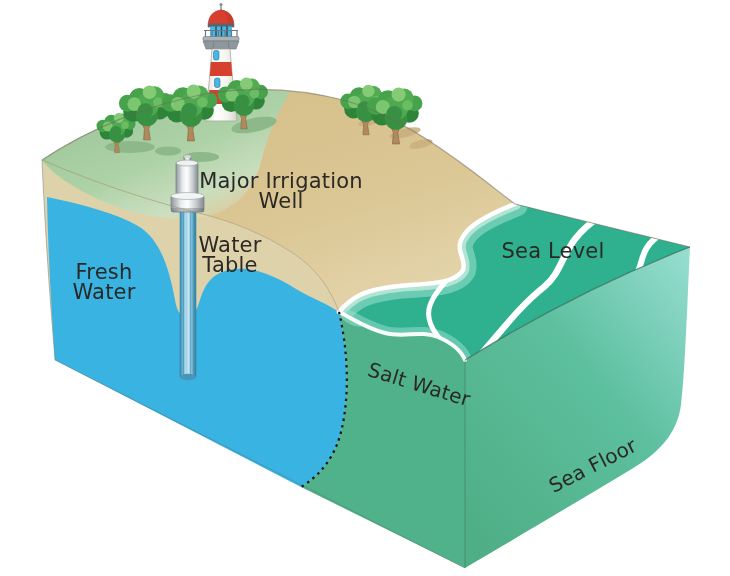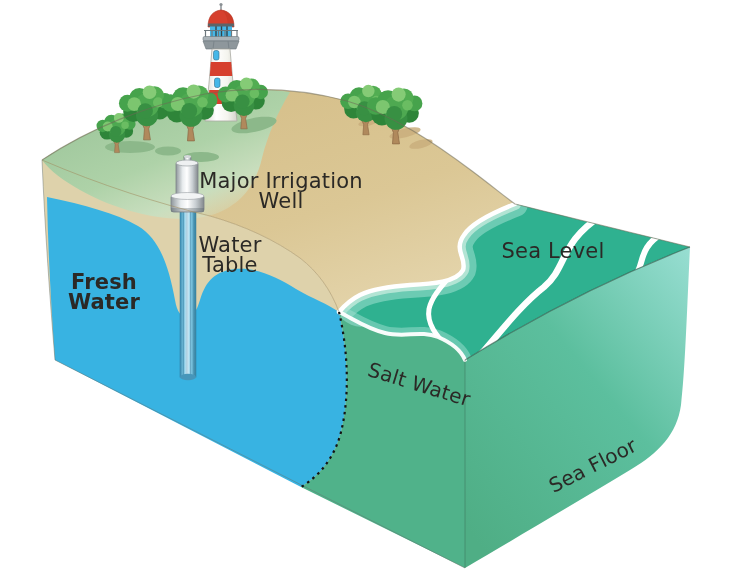--- a/index.html
+++ b/index.html
@@ -9,21 +9,21 @@
   }
   .stage svg{position:absolute;left:0;top:0;}
   .lbl{
     position:absolute;color:#2b2926;text-align:center;
     font-size:21px;line-height:0.97;letter-spacing:.2px;
     white-space:pre-line;transform:translate(-50%,-50%);
     pointer-events:none;font-weight:500;
   }
   .lbl-well{left:281px;top:191px;width:220px;}
   .lbl-water-table{left:230px;top:255px;}
-  .lbl-fresh-water{left:104px;top:292px;font-weight:bold;}
+  .lbl-fresh-water{left:104px;top:282px;}
   .lbl-sea-level{left:553px;top:251px;white-space:nowrap;text-align:right;}
   .lbl-salt-water{left:419px;top:385px;white-space:nowrap;font-size:20px;
     transform:translate(-50%,-50%) rotate(17deg);}
   .lbl-sea-floor{left:593px;top:466px;white-space:nowrap;font-size:20px;
     transform:translate(-50%,-50%) rotate(-27deg);}
 </style>
 </head>
 <body>
 
 <div class="stage">

